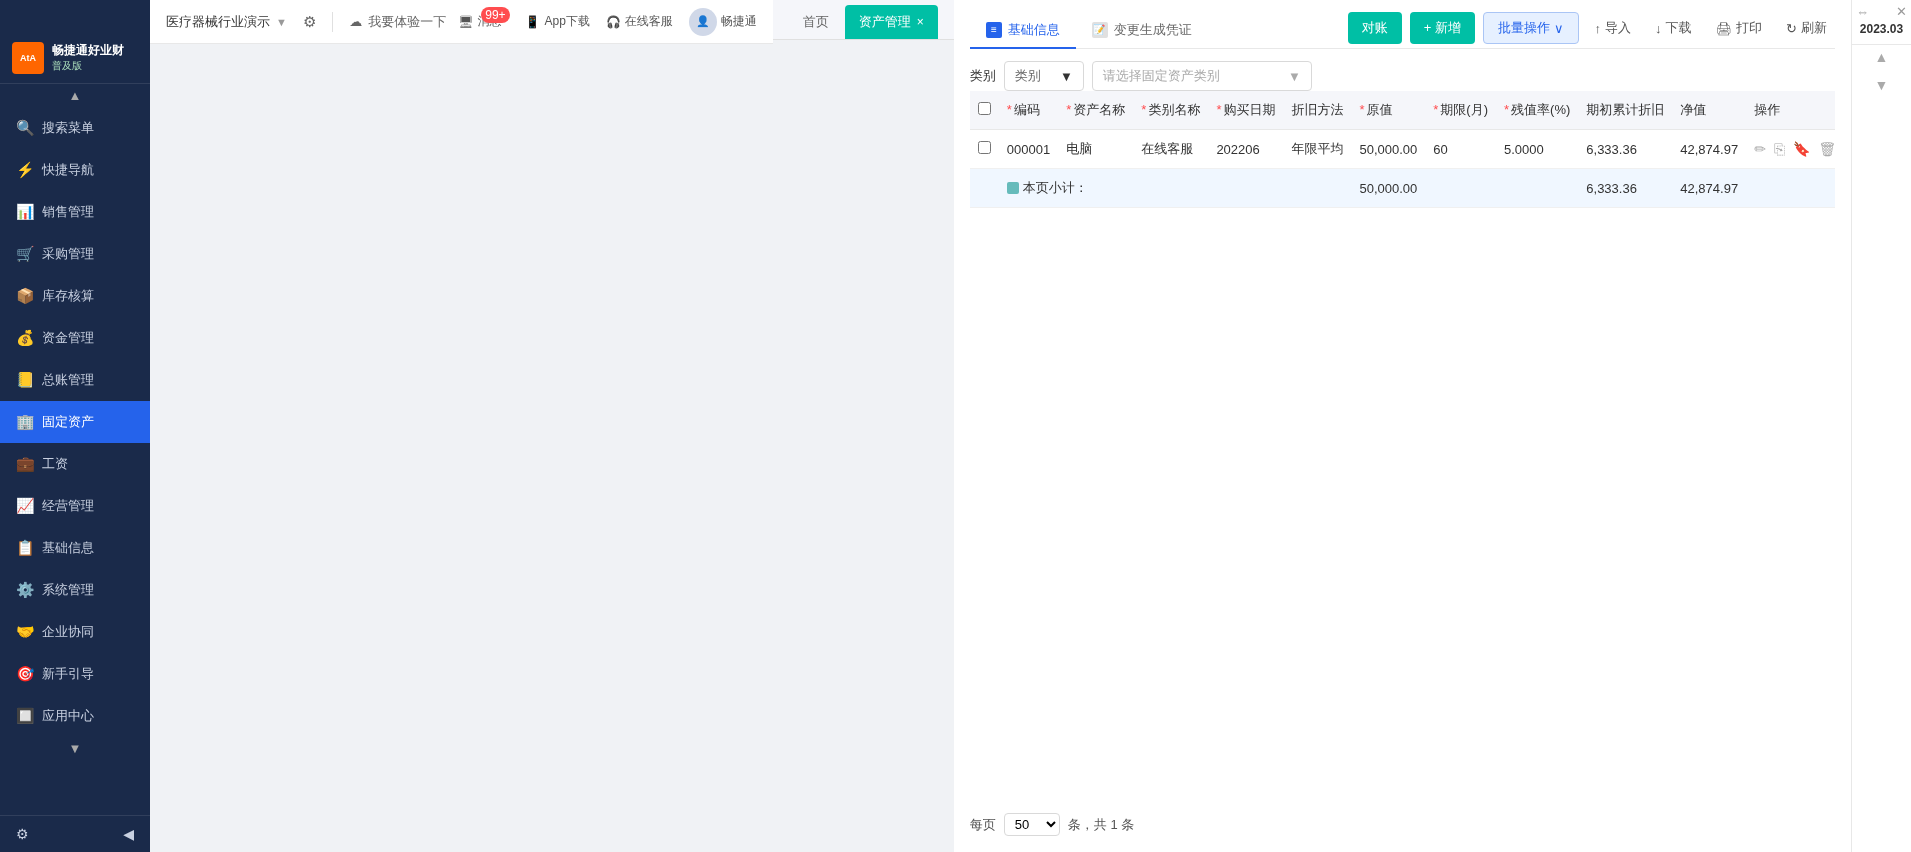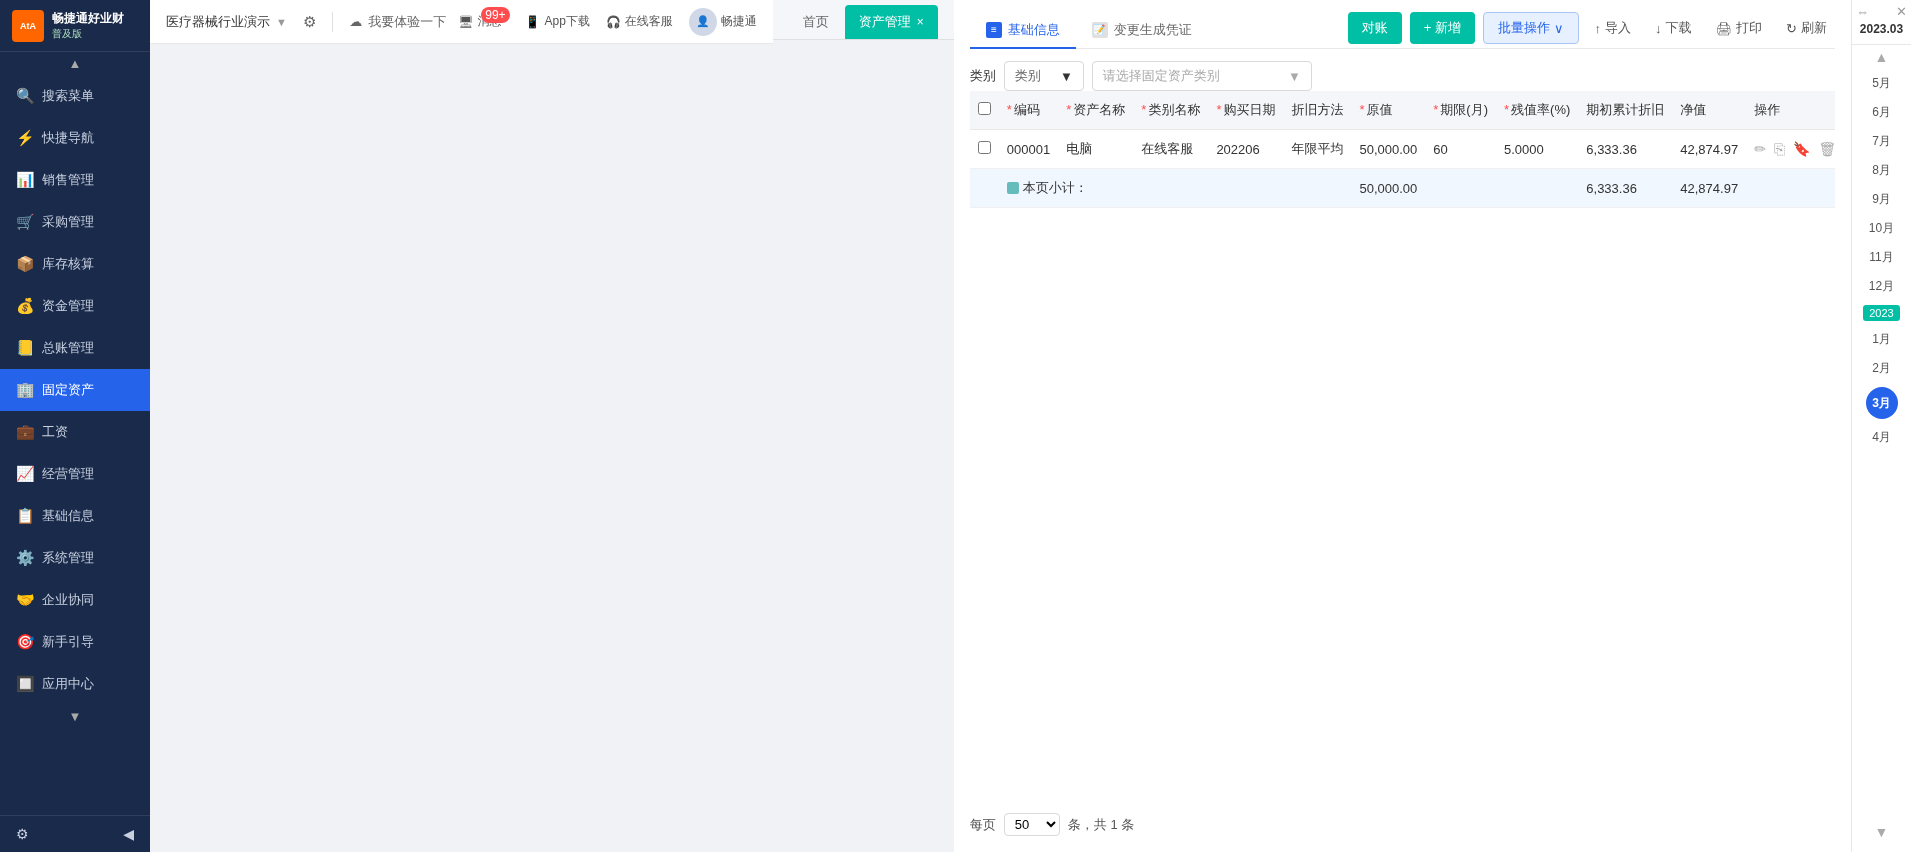--- a/index.html
+++ b/index.html
@@ -14,20 +14,21 @@
       height: 100%;
       flex-shrink: 0;
     }
     .sidebar-logo {
       padding: 10px 12px;
       display: flex;
       align-items: center;
       gap: 8px;
       border-bottom: 1px solid rgba(255,255,255,0.1);
       height: 52px;
+      margin-top: 32px;
     }
     .logo-icon {
       width: 32px;
       height: 32px;
       background: #ff6600;
       border-radius: 4px;
       display: flex;
       align-items: center;
       justify-content: center;
       font-size: 10px;
@@ -690,35 +691,16 @@
       </div>
     </div>
 
     <div class="right-panel">
       <span class="panel-expand-btn">⇔</span>
       <span class="panel-close-btn">✕</span>
       <div class="panel-header">
         <div style="font-size:12px;color:#333;padding-top:10px;">2023.03</div>
       </div>
       <div class="panel-arrow">▲</div>
-      <div class="month-list">
-        <div class="month-item">5月</div>
-        <div class="month-item">6月</div>
-        <div class="month-item">7月</div>
-        <div class="month-item">8月</div>
-        <div class="month-item">9月</div>
-        <div class="month-item">10月</div>
-        <div class="month-item">11月</div>
-        <div class="month-item">12月</div>
-        <div style="text-align:center; margin:2px 0;">
-          <span class="year-badge">2023</span>
-        </div>
-        <div class="month-item">1月</div>
-        <div class="month-item">2月</div>
-        <div style="display:flex;justify-content:center;margin:2px 0;">
-          <div class="month-item current">3月</div>
-        </div>
-        <div class="month-item">4月</div>
-      </div>
       <div class="panel-arrow down">▼</div>
     </div>
   </div>
 </div>
 
 </body></html>

